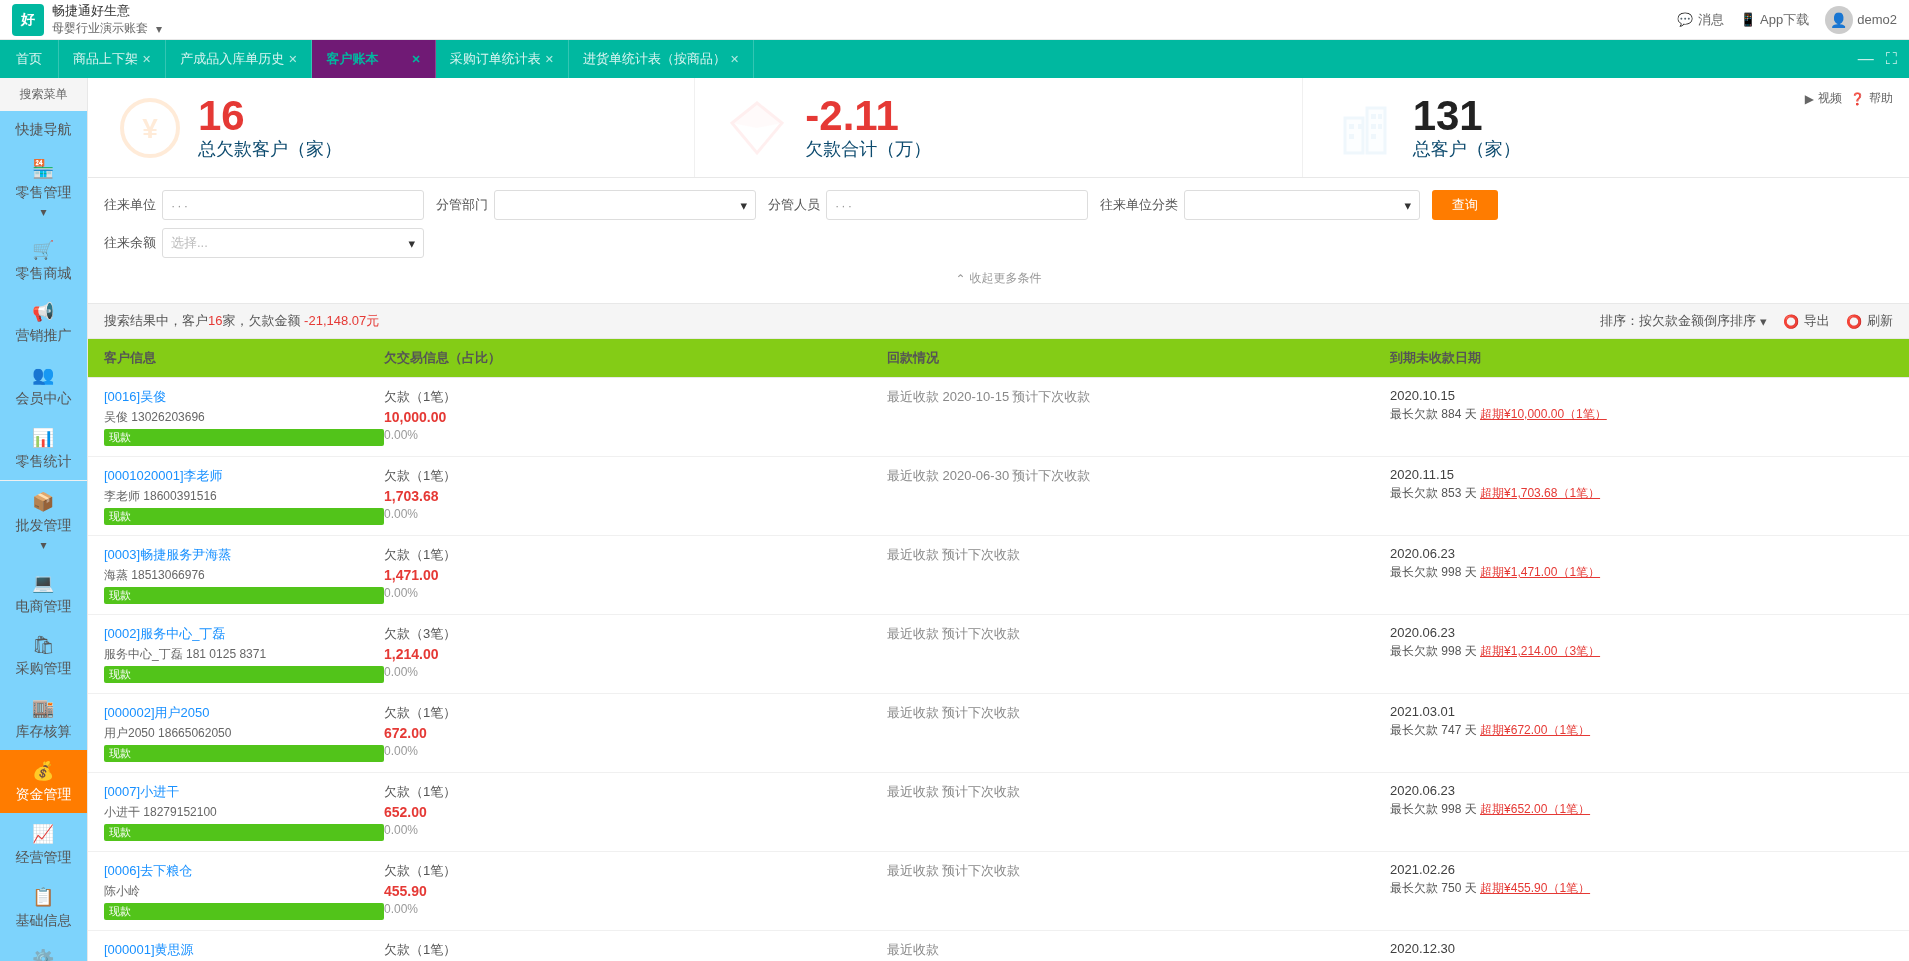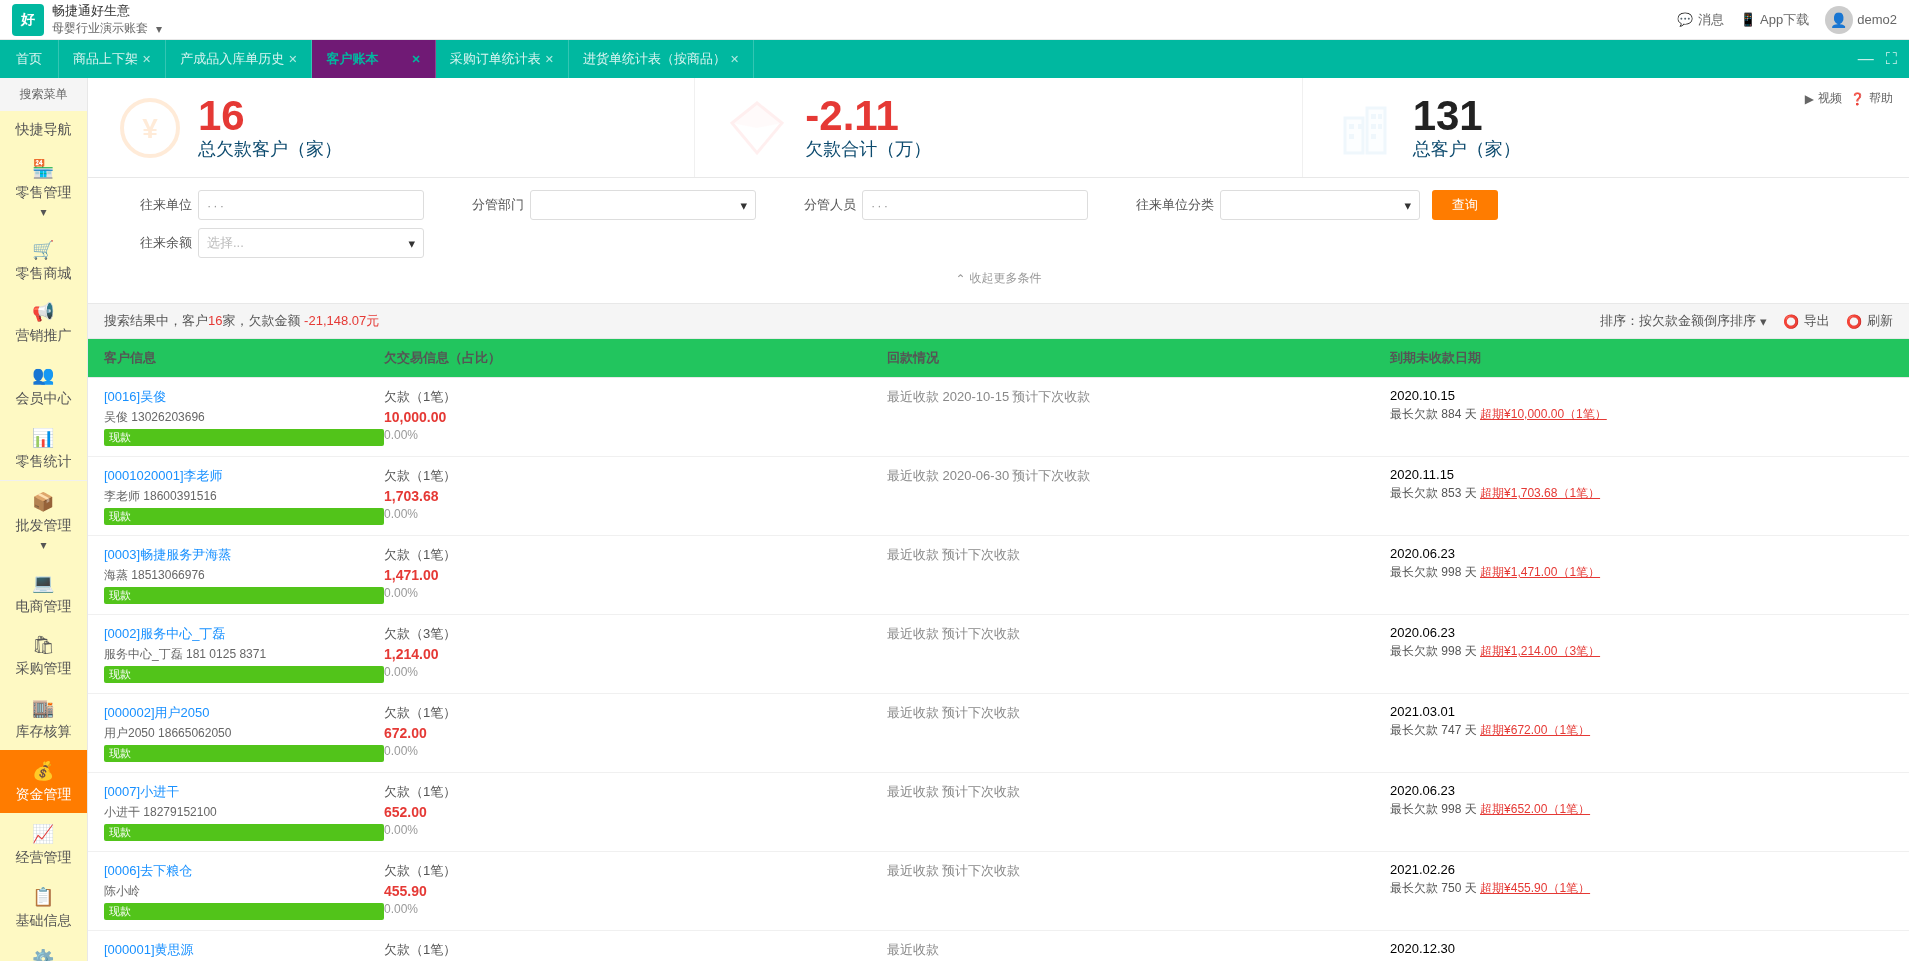--- a/index.html
+++ b/index.html
@@ -37,21 +37,21 @@
     .nav-right { margin-left: auto; display: flex; align-items: center; gap: 4px; padding-right: 8px; }
     .nav-right-btn { color: rgba(255,255,255,0.8); cursor: pointer; font-size: 16px; padding: 4px; }
 
     
     .main-layout {
       display: flex; flex: 1; overflow: hidden;
     }
 
     
     .sidebar {
-      width: 88px; background: #fef9c3; flex-shrink: 0;
+      width: 88px; background: #7dd3fc; flex-shrink: 0;
       border-right: 1px solid #e8e8e8; display: flex; flex-direction: column;
       overflow-y: auto;
     }
     .sidebar-section { border-bottom: 1px solid #f0f0f0; }
     .sidebar-item {
       display: flex; flex-direction: column; align-items: center; justify-content: center;
       padding: 10px 4px; cursor: pointer; font-size: 12px; color: #555;
       text-align: center; gap: 4px;
     }
     .sidebar-item.active { background: #ff7c00; color: #fff; }
@@ -87,21 +87,21 @@
     .stat-top-right { position: absolute; top: 12px; right: 16px; display: flex; gap: 8px; font-size: 12px; color: #666; }
     .stat-top-item { display: flex; align-items: center; gap: 4px; cursor: pointer; }
 
     
     .filter-area {
       background: #fff; padding: 12px 16px; flex-shrink: 0;
       border-bottom: 1px solid #e8e8e8;
     }
     .filter-row { display: flex; align-items: center; gap: 12px; margin-bottom: 8px; flex-wrap: wrap; }
     .filter-item { display: flex; align-items: center; gap: 6px; flex: 1; min-width: 200px; max-width: 320px; }
-    .filter-label { font-size: 13px; color: #555; white-space: nowrap; flex-shrink: 0; margin-left: 36px; }
+    .filter-label { font-size: 13px; color: #555; white-space: nowrap; flex-shrink: 0; }
     .filter-input {
       flex: 1; border: 1px solid #ddd; border-radius: 3px; padding: 5px 8px;
       font-size: 13px; color: #333; height: 30px; display: flex; align-items: center;
       justify-content: space-between; cursor: pointer; background: #fff;
     }
     .filter-input .dots { color: #999; letter-spacing: 2px; }
     .filter-select {
       flex: 1; border: 1px solid #ddd; border-radius: 3px; padding: 5px 8px;
       font-size: 13px; color: #333; height: 30px; display: flex; align-items: center;
       justify-content: space-between; cursor: pointer; background: #fff;
@@ -128,42 +128,42 @@
     .result-actions { display: flex; align-items: center; gap: 17px; font-size: 13px; color: #555; }
     .result-sort { display: flex; align-items: center; gap: 4px; cursor: pointer; }
     .result-action-btn { display: flex; align-items: center; gap: 4px; cursor: pointer; color: #555; }
 
     
     .table-area {
       flex: 1; overflow-y: auto; background: #fff;
     }
     .table-header {
       display: grid; grid-template-columns: 280px 1fr 1fr 1fr;
-      background: #22c55e; border-bottom: 1px solid #e8e8e8;
+      background: #84cc16; border-bottom: 1px solid #e8e8e8;
       padding: 10px 16px; font-size: 13px; font-weight: bold; color: #555;
       position: sticky; top: 0; z-index: 10;
     }
     .table-row {
       display: grid; grid-template-columns: 280px 1fr 1fr 1fr;
       border-bottom: 1px solid #f0f0f0; padding: 10px 16px;
       font-size: 13px; align-items: start;
     }
     .customer-info { display: flex; flex-direction: column; gap: 3px; }
     .customer-name { color: #1890ff; cursor: pointer; font-size: 13px; }
     .customer-contact { color: #666; font-size: 12px; }
     .tag-xian { background: #52c41a; color: #fff; font-size: 11px; padding: 1px 5px; border-radius: 2px; display: inline-block; }
     .debt-info { display: flex; flex-direction: column; gap: 3px; }
     .debt-label { color: #555; font-size: 13px; }
     .debt-amount { color: #e53935; font-size: 14px; font-weight: bold; cursor: pointer; }
     .debt-ratio { color: #999; font-size: 12px; }
     .payback-info { display: flex; gap: 3px; }
     .payback-row { display: flex; align-items: center; gap: 8px; font-size: 13px; color: #555; }
     .payback-label { color: #888; }
     .due-info { display: flex; flex-direction: column; gap: 3px; }
-    .due-date { font-size: 13px; color: #000000; }
+    .due-date { font-size: 13px; color: #404040; }
     .due-overdue { font-size: 12px; color: #555; }
     .due-overdue-link { color: #e53935; cursor: pointer; text-decoration: underline; }
 
     
     .table-area::-webkit-scrollbar { width: 6px; }
     .table-area::-webkit-scrollbar-track { background: #f1f1f1; }
     .table-area::-webkit-scrollbar-thumb { background: #ccc; border-radius: 3px; }
   </style>
 </head>
 <body>

